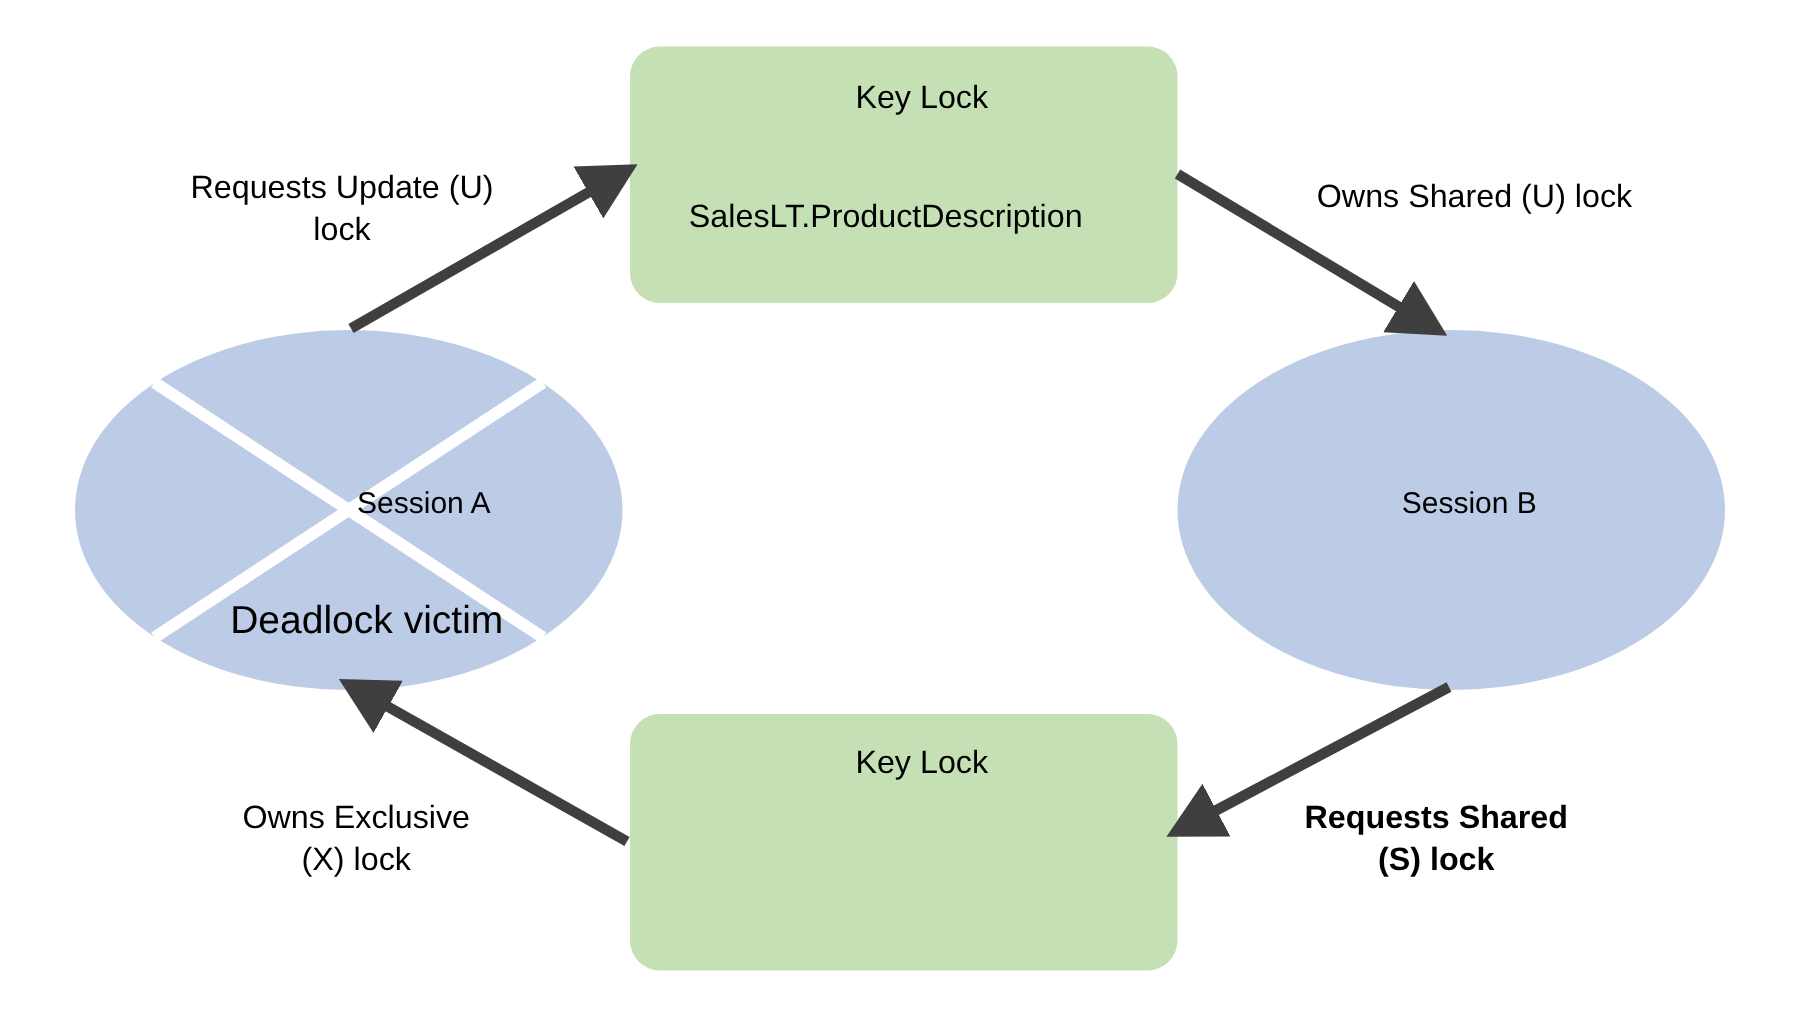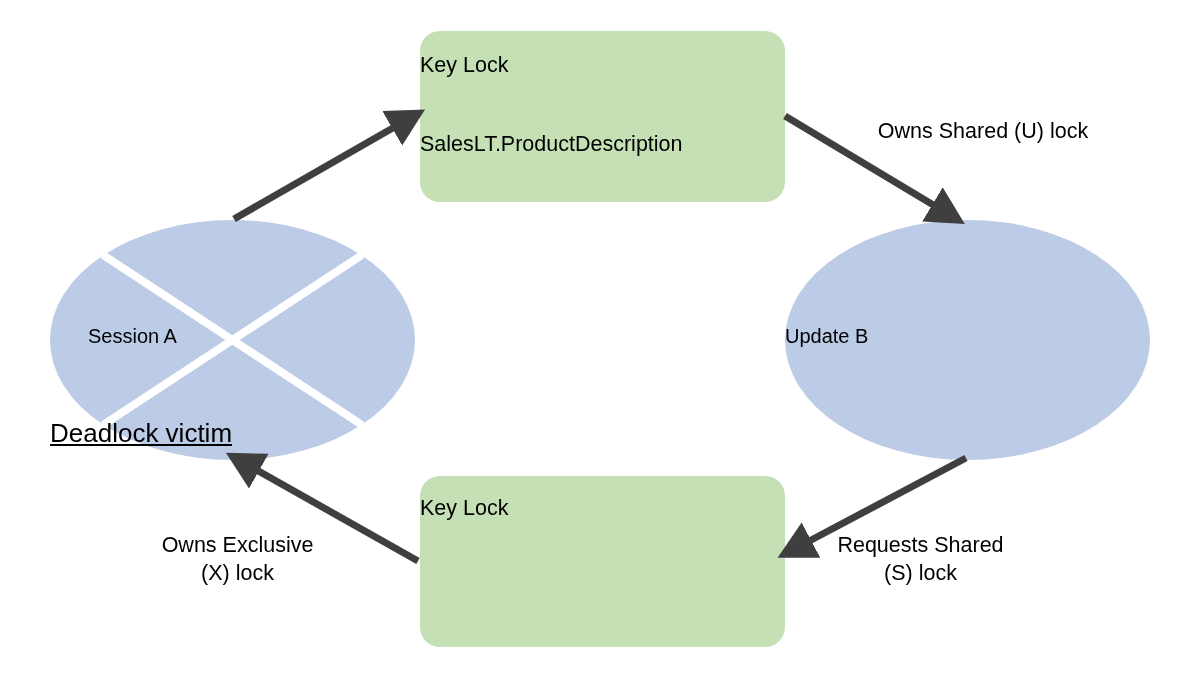--- a/index.html
+++ b/index.html
@@ -19,23 +19,25 @@
   svg.layer {
     position: absolute;
     left: 0;
     top: 0;
     width: 1200px;
     height: 678px;
     overflow: visible;
   }
   .node-label {
     position: absolute;
+    text-align: center;
     white-space: pre;
     line-height: 1.25;
     color: #000000;
+    margin-left: 12px;
   }
   .edge-label {
     position: absolute;
     text-align: center;
     white-space: pre-line;
     line-height: 1.28;
     font-size: 21.5px;
     color: #000000;
   }
   .box-title { font-size: 21.5px; }
@@ -79,26 +81,28 @@
 
     <line x1="418" y1="561" x2="246" y2="464" stroke="#3f3f3f" stroke-width="7" marker-end="url(#ah)"></line>
   </svg>
 
   <div class="node-label box-title" style="left:420px; top:52px; width:365px;">Key Lock</div>
   <div class="node-label box-sub" style="left:420px; top:131px; width:317px;">SalesLT.ProductDescription</div>
 
   <div class="node-label box-title" style="left:420px; top:495px; width:365px;">Key Lock</div>
 
   <div class="node-label ellipse-title" style="left:50px; top:324px; width:365px;padding-left:38px;">Session A</div>
-  <div class="node-label victim-text" style="left:50px; top:417px; width:365px;text-decoration:underline;">Deadlock victim</div>
+  <div class="node-label victim-text" style="left:50px; top:397px; width:365px;">Deadlock victim</div>
 
-  <div class="node-label ellipse-title" style="left:785px; top:324px; width:365px;">Update B</div>
+  <div class="node-label ellipse-title" style="left:785px; top:324px; width:365px;">Session B</div>
 
+  <div class="edge-label" style="left:83px; top:112px; width:290px;">Requests Update (U)
+lock</div>
 
   <div class="edge-label" style="left:843px; top:118px; width:280px;">Owns Shared (U) lock</div>
 
-  <div class="edge-label" style="left:818px; top:532px; width:205px;">Requests Shared
+  <div class="edge-label" style="left:855px; top:532px; width:205px;font-weight:bold;">Requests Shared
 (S) lock</div>
 
   <div class="edge-label" style="left:135px; top:532px; width:205px;">Owns Exclusive
 (X) lock</div>
 
 </div>
 
 </body></html>

